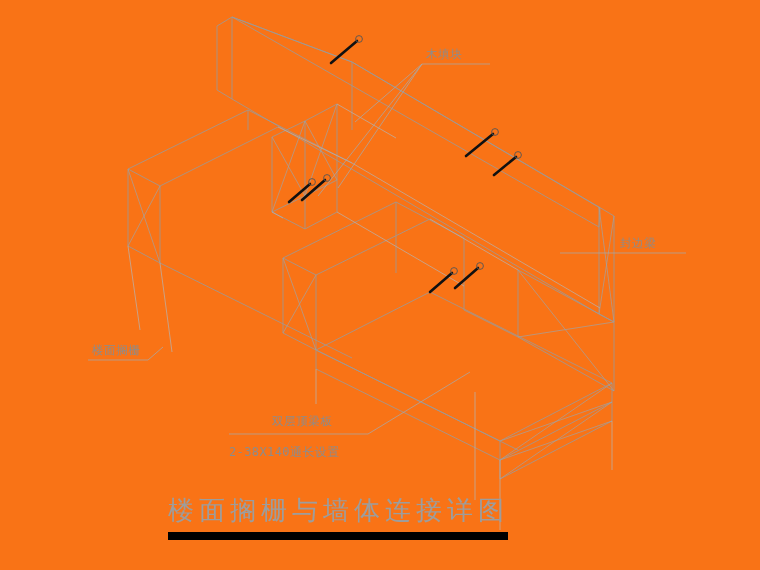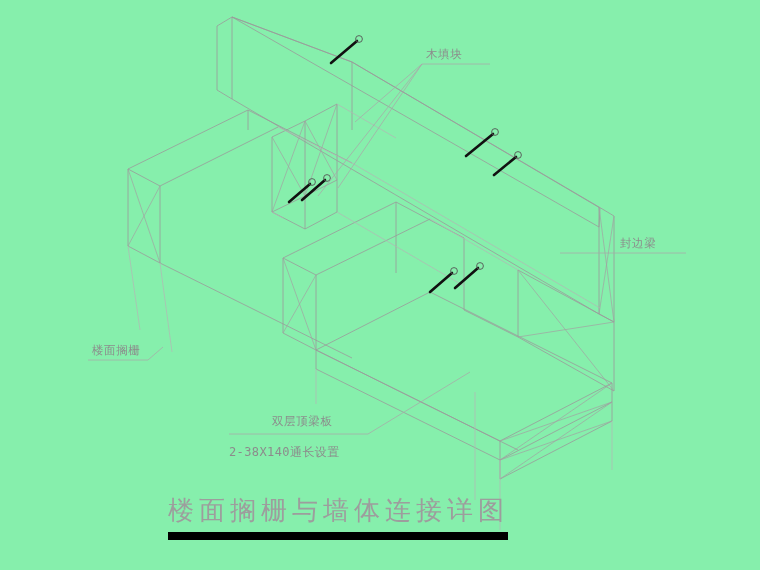--- a/index.html
+++ b/index.html
@@ -10,21 +10,21 @@
   body {
     width: 760px;
     height: 570px;
     overflow: hidden;
     font-family: "DejaVu Sans", sans-serif;
   }
   #drawing-root {
     position: relative;
     width: 760px;
     height: 570px;
-    background: #86efac;
+    background: #f97316;
   }
   svg#cad-canvas {
     display: block;
     width: 760px;
     height: 570px;
   }
   
   .ln {
     fill: none;
     stroke: #9a9a9a;

